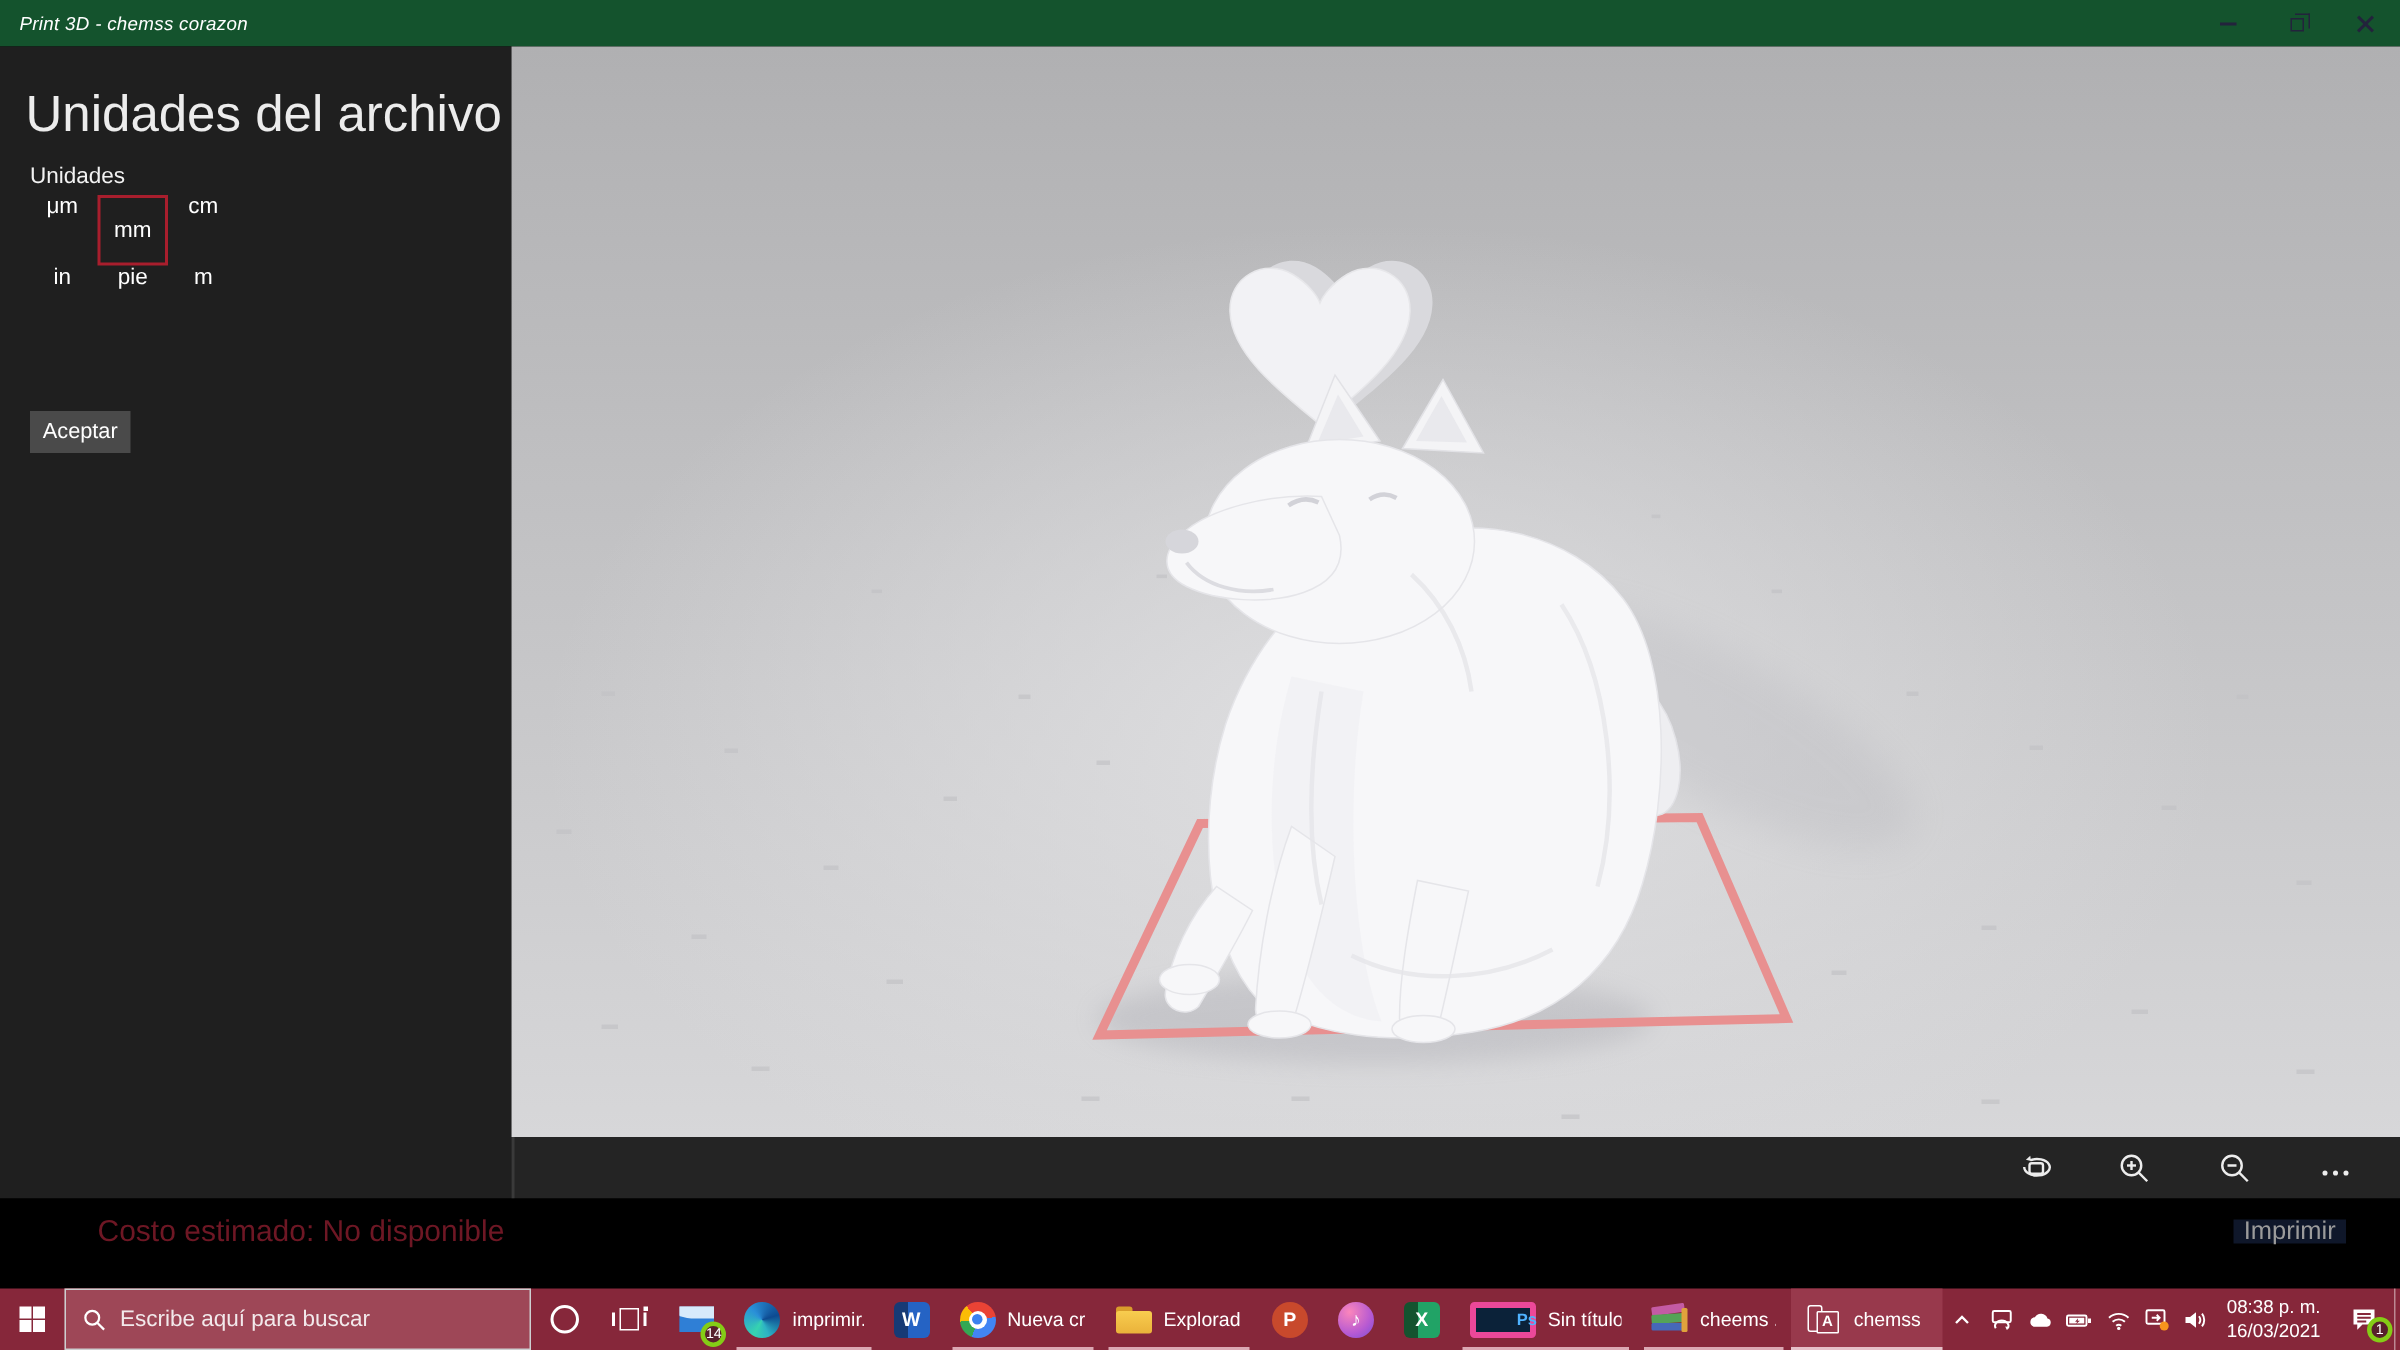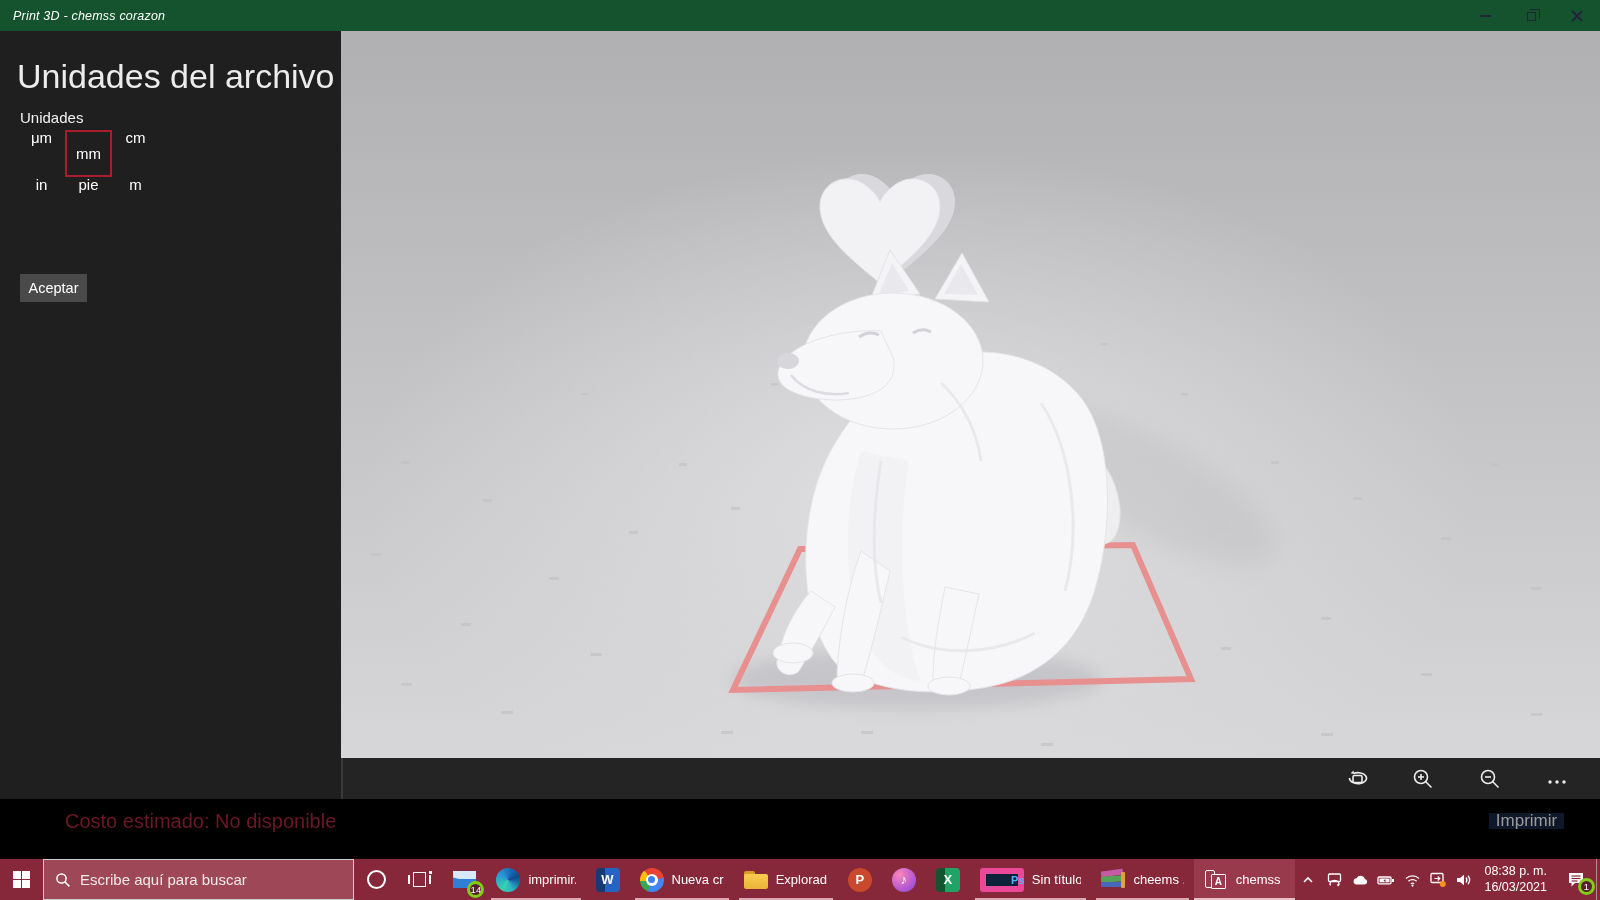--- a/index.html
+++ b/index.html
@@ -73,21 +73,21 @@
   .ic-word { width:24px; height:24px; border-radius:4px; background:linear-gradient(90deg,#173a75 0 38%,#2563c4 38%); color:#fff; font-weight:bold; font-size:13px; display:flex; align-items:center; justify-content:center; }
   .ic-chrome { width:24px; height:24px; border-radius:50%; background:conic-gradient(from -40deg,#ea4335 0 120deg,#4285f4 120deg 240deg,#34a853 240deg 305deg,#fbbc05 305deg 360deg); position:relative; }
   .ic-chrome::before { content:""; position:absolute; left:6px; top:6px; width:12px; height:12px; border-radius:50%; background:#fff; }
   .ic-chrome::after { content:""; position:absolute; left:8.5px; top:8.5px; width:7px; height:7px; border-radius:50%; background:#3b82f0; }
   .ic-folder { width:24px; height:18px; position:relative; }
   .ic-folder::before { content:""; position:absolute; left:0; top:0; width:11px; height:6px; border-radius:2px 2px 0 0; background:#d99d2b; }
   .ic-folder::after { content:""; position:absolute; left:0; top:3px; width:24px; height:15px; border-radius:2px; background:linear-gradient(180deg,#f8cd4f,#eab23a); }
   .ic-ppt { width:24px; height:24px; border-radius:50%; background:#c8492c; color:#fff; font-weight:bold; font-size:13px; display:flex; align-items:center; justify-content:center; }
   .ic-itunes { width:24px; height:24px; border-radius:50%; background:radial-gradient(circle at 32% 28%,#fb86bb,#b75ad2 60%,#7a4ed6); color:#fff; font-size:13px; display:flex; align-items:center; justify-content:center; }
   .ic-excel { width:24px; height:24px; border-radius:4px; background:linear-gradient(90deg,#14532f 0 38%,#21a366 38%); color:#fff; font-weight:bold; font-size:13px; display:flex; align-items:center; justify-content:center; }
-  .ic-ps { width:44px; height:24px; border-radius:3px; background:#0b2239; border:6px solid #ec4899; color:#4fb3ff; font-weight:bold; font-size:11px; display:flex; align-items:center; justify-content:center;padding-left:32px; }
+  .ic-ps { width:44px; height:24px; border-radius:3px; background:#0b2239; border:4px solid #ec4899; color:#4fb3ff; font-weight:bold; font-size:11px; display:flex; align-items:center; justify-content:center;padding-left:32px; }
   .ic-rar { width:24px; height:20px; position:relative; }
   .ic-rar i { position:absolute; left:0; width:22px; height:5.5px; border-radius:1px; display:block; }
   .ic-rar .b1 { top:0; background:#c45ba4; transform:rotate(-8deg); }
   .ic-rar .b2 { top:6px; background:#55a357; transform:rotate(-4deg); }
   .ic-rar .b3 { top:12px; background:#4668b8; }
   .ic-rar::after { content:""; position:absolute; right:0; top:2px; width:4px; height:16px; background:#e0a23c; border-radius:1px; }
   .ic-p3d { width:24px; height:24px; position:relative; }
   .ic-p3d .back { position:absolute; left:1px; top:2px; width:10px; height:18px; border:1.6px solid #fff; border-radius:2px; }
   .ic-p3d .front { position:absolute; left:7px; top:6px; width:15px; height:15px; border:1.6px solid #fff; border-radius:1px; background:inherit; display:flex; align-items:center; justify-content:center; color:#fff; font-size:10px; font-weight:bold; background:#86273a; }
   .tb-app.active .ic-p3d .front { background:#98394c; }

